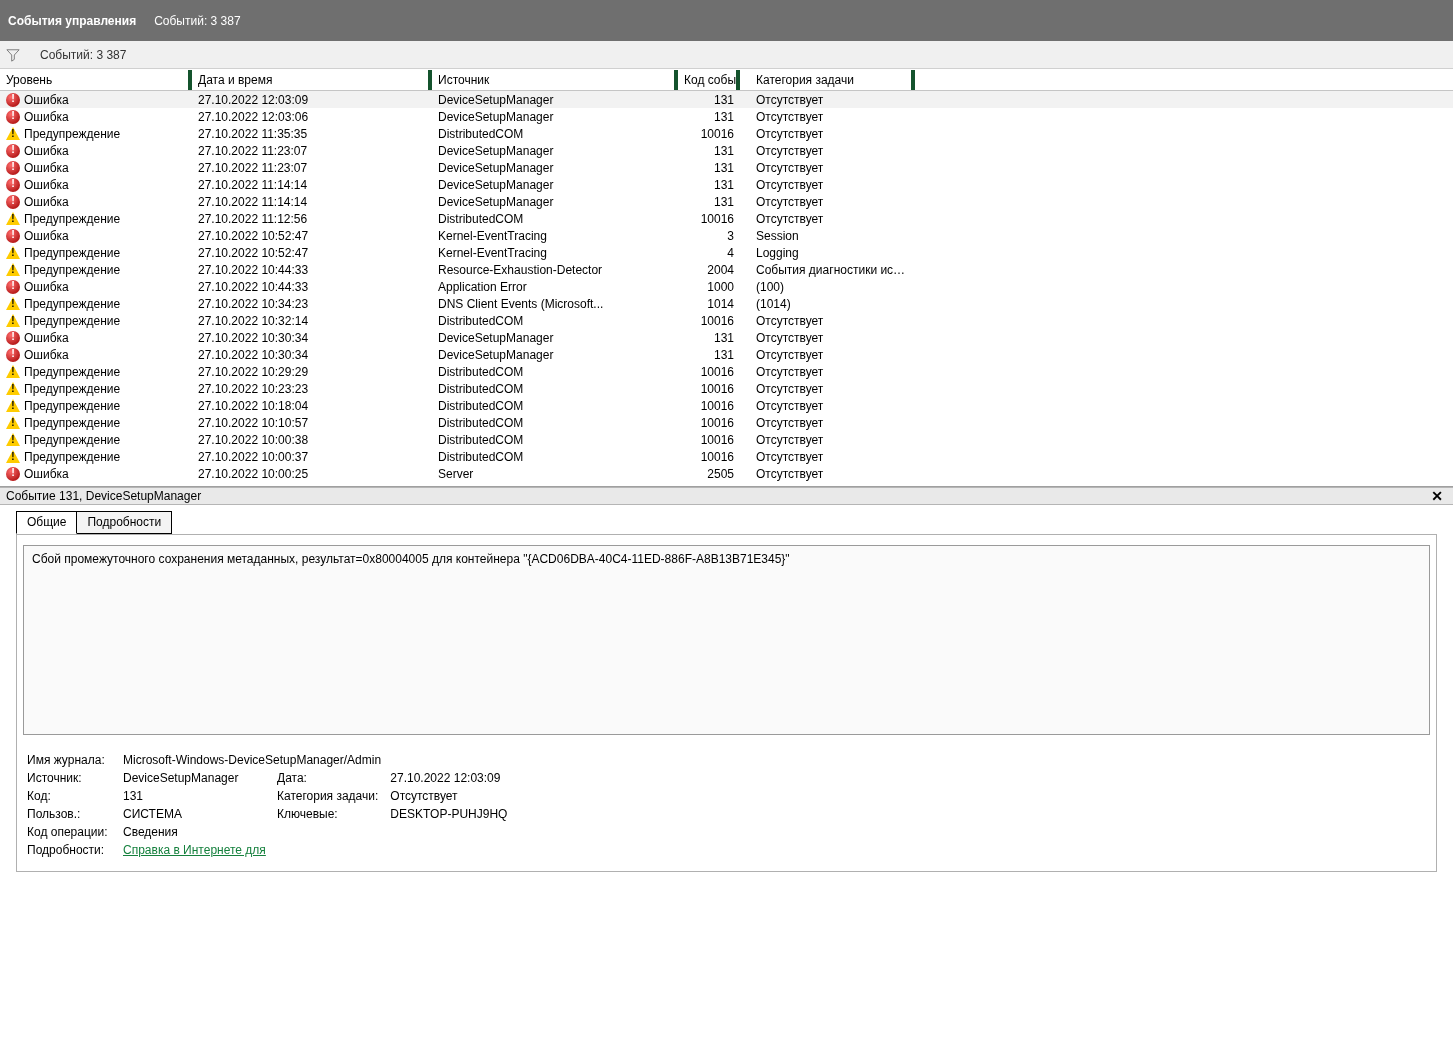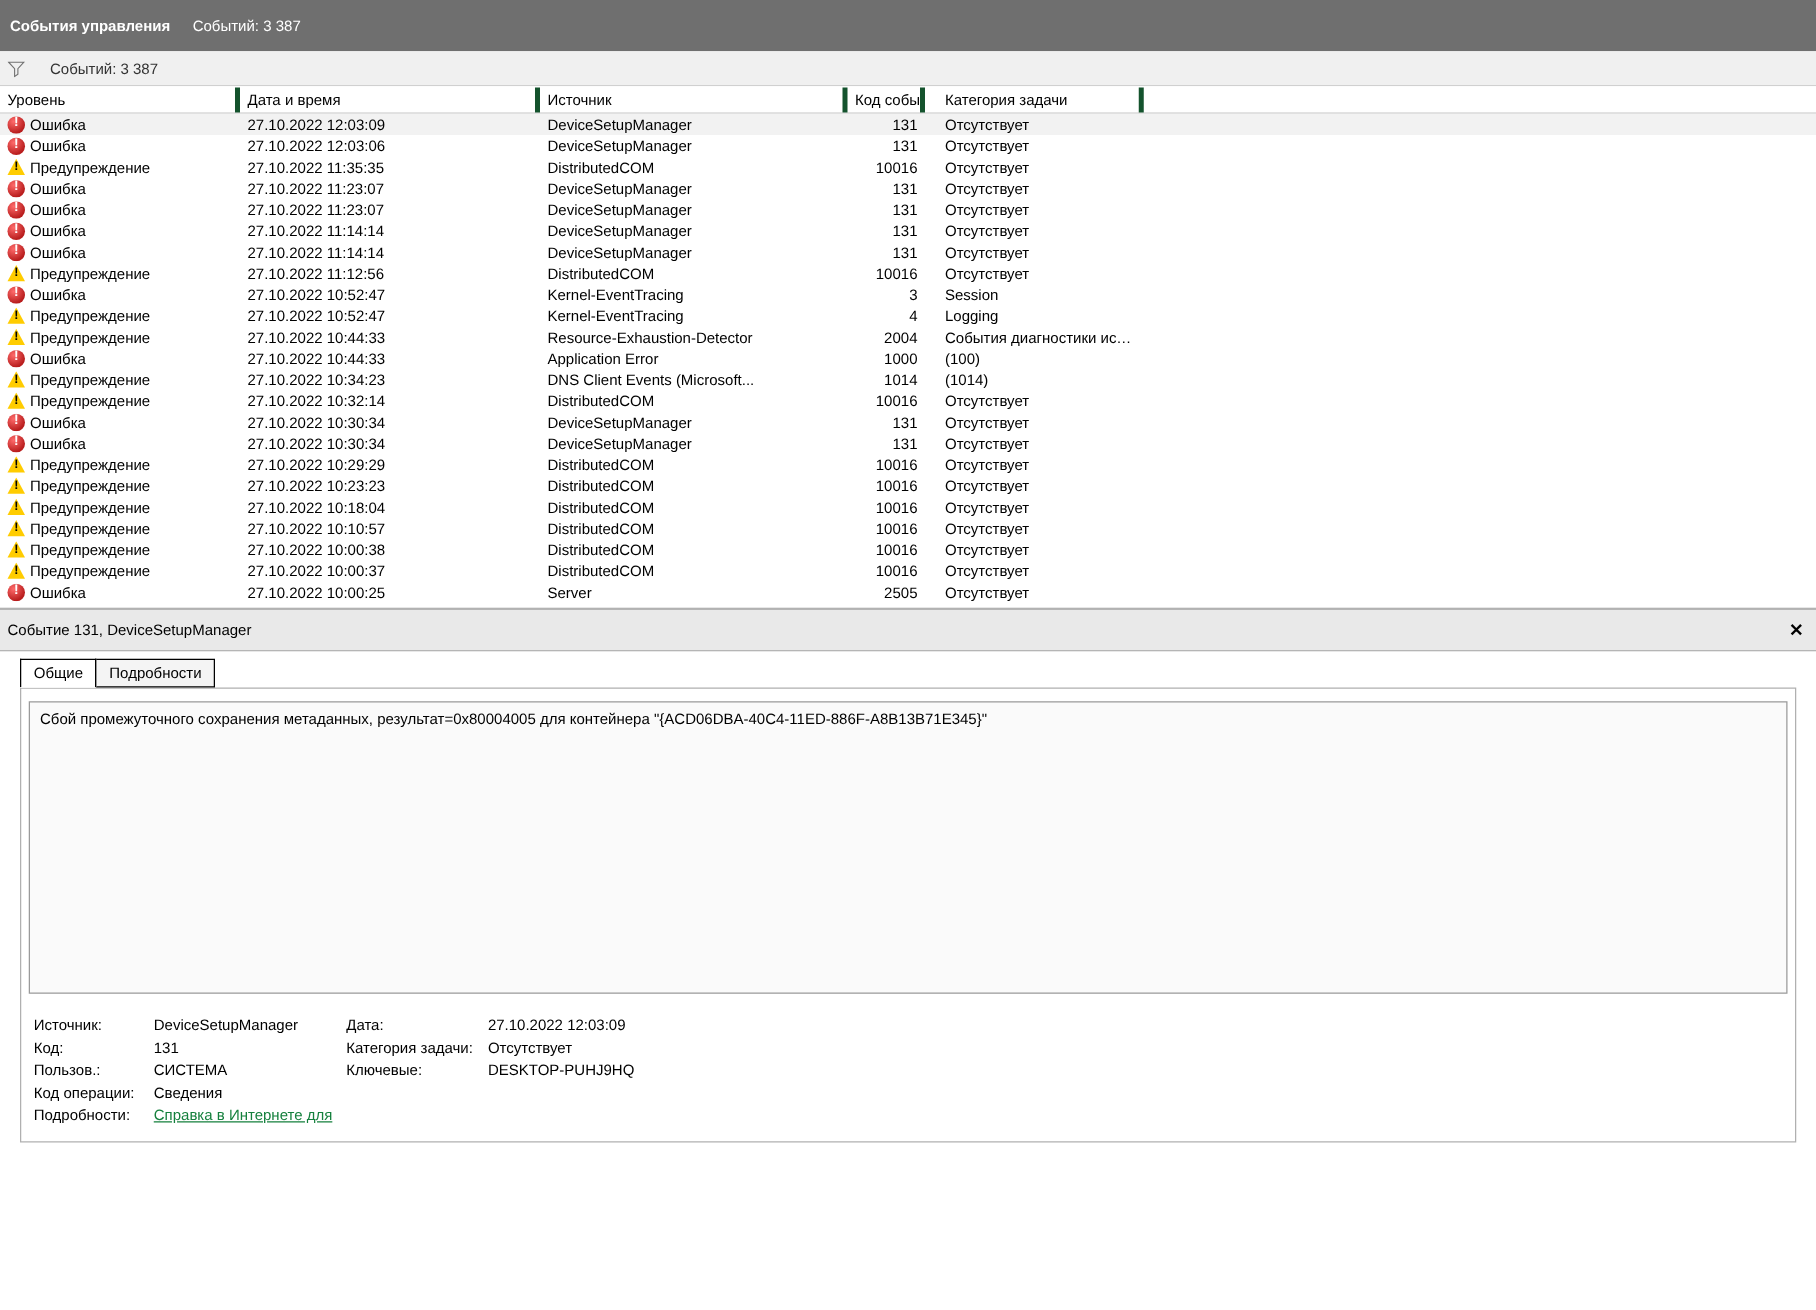--- a/index.html
+++ b/index.html
@@ -100,21 +100,21 @@
     left: -7px; width: 14px; top: 1px;
     text-align: center;
     color: #000;
     font-weight: bold;
     font-size: 10px;
   }
   .details-header {
     background: #e9e9e9;
     border-top: 1px solid #b5b5b5;
     border-bottom: 1px solid #b5b5b5;
-    height: 34px;
+    height: 18px;
     display: flex;
     align-items: center;
     justify-content: space-between;
     padding: 0 6px;
   }
   .close-x { font-size: 14px; font-weight: bold; cursor: default; padding: 0 4px; }
   .tabs {
     display: flex;
     align-items: flex-end;
     padding: 6px 10px 0 16px;
@@ -135,21 +135,21 @@
   }
   .tab-panel {
     margin: 0 16px 0 16px;
     border: 1px solid #b0b0b0;
     background: #fff;
   }
   .msgbox {
     margin: 10px 6px 6px 6px;
     border: 1px solid #9a9a9a;
     background: #fafafa;
-    height: 234px;
+    height: 190px;
     padding: 6px 8px;
     font-size: 12px;
   }
   .props {
     padding: 10px 4px 12px 4px;
     font-size: 12px;
   }
   .props table { border-collapse: collapse; }
   .props td { padding: 2px 6px; vertical-align: top; white-space: nowrap; }
   .props td.lab { width: 96px; }
@@ -475,20 +475,24 @@
   <div class="tab active">Общие</div>
   <div class="tab">Подробности</div>
 </div>
 
 <div class="tab-panel">
   <div class="msgbox">Сбой промежуточного сохранения метаданных, результат=0x80004005 для контейнера "{ACD06DBA-40C4-11ED-886F-A8B13B71E345}"</div>
 
   <div class="props">
     <table>
       <tbody>
+          <tr>
+        <td class="lab">Имя журнала:</td>
+        <td colspan="3">Microsoft-Windows-DeviceSetupManager/Admin</td>
+      </tr>
       <tr>
         <td class="lab">Источник:</td>
         <td style="width:140px">DeviceSetupManager</td>
         <td class="lab2">Дата:</td>
         <td>27.10.2022 12:03:09</td>
       </tr>
       <tr>
         <td class="lab">Код:</td>
         <td>131</td>
         <td class="lab2">Категория задачи:</td>

